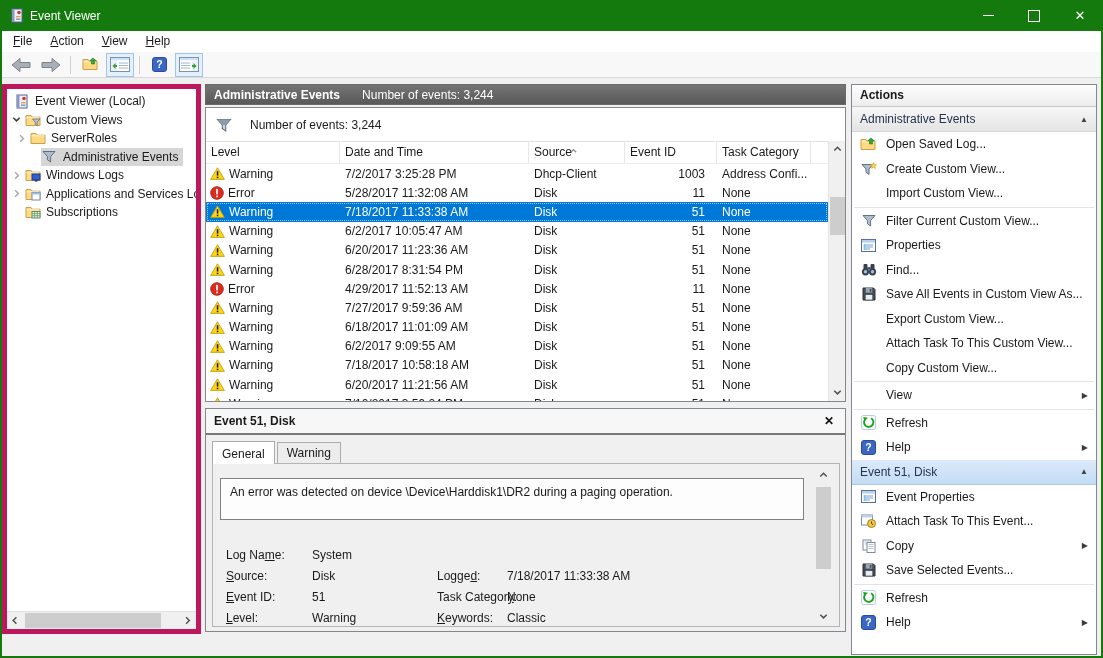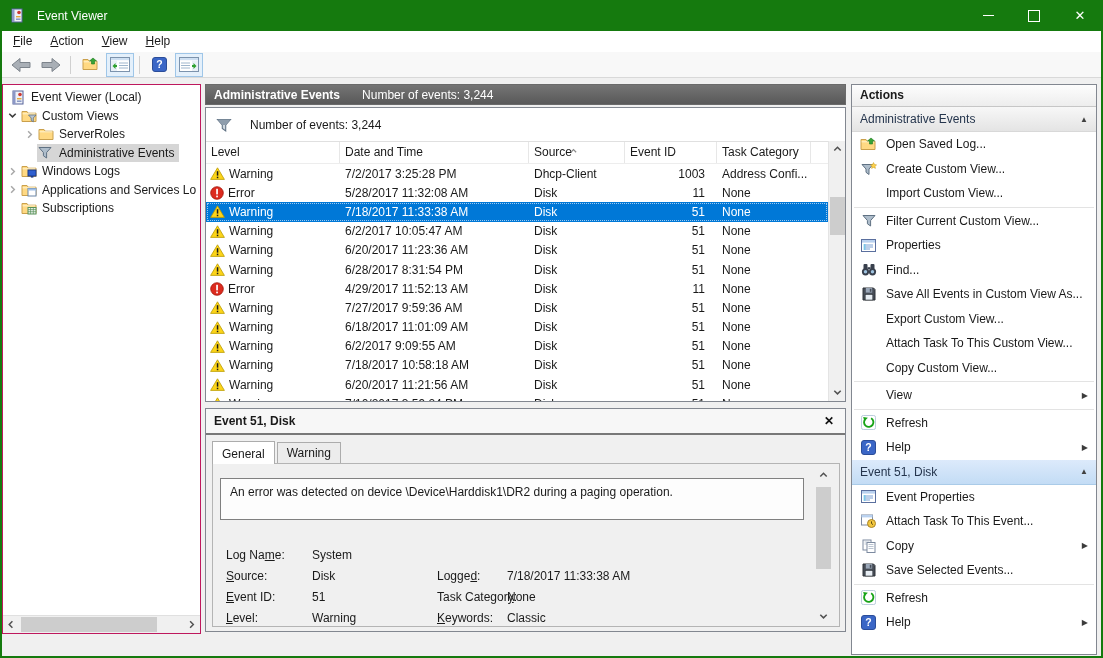--- a/index.html
+++ b/index.html
@@ -6,40 +6,40 @@
   body{width:1103px;height:658px;overflow:hidden;font-family:"Liberation Sans",sans-serif;}
   .window{position:relative;width:1103px;height:658px;background:#f0f0f0;font-size:12px;color:#1a1a1a;overflow:hidden;}
   .edge{position:absolute;background:#157a0e;z-index:50;}
   .edge.left{left:0;top:0;width:2px;height:658px;}
   .edge.right{right:0;top:0;width:2px;height:658px;}
   .edge.bottom{left:0;bottom:0;width:1103px;height:2px;}
 
   
   .titlebar{position:absolute;left:0;top:0;width:1103px;height:31px;background:#157a0e;color:#fff;display:flex;align-items:center;}
   .title-icon{margin-left:9px;width:16px;height:16px;display:inline-flex;}
-  .title-text{margin-left:12px;font-size:12px;}
+  .title-text{margin-left:5px;font-size:12px;}
   .win-controls{margin-left:auto;display:flex;height:31px;}
   .wc{width:46px;height:31px;display:flex;align-items:center;justify-content:center;color:#fff;}
   .glyph-min{display:block;width:11px;height:1px;background:#fff;}
   .glyph-max{display:block;width:10px;height:10px;border:1px solid #fff;}
   .glyph-close{font-size:13px;line-height:13px;}
 
   
   .menubar{position:absolute;left:2px;top:31px;width:1099px;height:21px;background:#fff;display:flex;align-items:center;padding-left:2px;}
   .menu-item{display:inline-block;padding:0 9px;line-height:21px;color:#1a1a1a;}
   .menu-item::first-letter{text-decoration:underline;}
 
   
   .toolbar{position:absolute;left:2px;top:52px;width:1099px;height:25px;background:#f8f8f8;border-bottom:1px solid #d9d9d9;display:flex;align-items:center;padding-left:4px;}
   .tb-btn{width:26px;height:22px;display:flex;align-items:center;justify-content:center;margin:0 1px;border:1px solid transparent;}
   .tb-btn.active{background:#e4f0fb;border:1px solid #9fc6e8;}
   .tb-sep{width:1px;height:18px;background:#d0d0d0;margin:0 4px;}
 
   
-  .tree-panel{position:absolute;left:2px;top:84px;width:199px;height:550px;background:#fff;border:1px solid #be185d;box-sizing:border-box;overflow:hidden;}
+  .tree-panel{position:absolute;left:2px;top:84px;width:199px;height:550px;background:#fff;border:5px solid #be185d;box-sizing:border-box;overflow:hidden;}
   .tree{position:absolute;left:0;top:3px;right:0;bottom:17px;overflow:hidden;white-space:nowrap;}
   .tree-row{height:18.5px;display:flex;align-items:center;}
   .tree-exp{width:15px;display:inline-flex;justify-content:center;flex:0 0 15px;}
   .tree-ic{width:18px;display:inline-flex;flex:0 0 18px;}
   .tree-lbl{padding:1px 3px;}
   .tree-row.sel .tree-sel-wrap{background:#d6d6d6;}
   .tree-sel-wrap{display:inline-flex;align-items:center;padding:1px 2px 1px 1px;}
 
   
   .sb-btn{position:absolute;width:17px;height:17px;display:flex;align-items:center;justify-content:center;background:#f0f0f0;}
@@ -219,21 +219,21 @@
                 <svg width="16" height="14" viewBox="0 0 16 14">
                   <path d="M1 2.5 h5 l1.2 1.7 H15 V12.5 H1 Z" fill="#ffd983" stroke="#caa04c" stroke-width="1"></path>
                   <path d="M1.6 4.8 H14.4" stroke="#fff3cf" stroke-width="1"></path>
                   <path d="M7.5 6 H15 L12.3 9 V12.8 L10.2 11.4 V9 Z" fill="#b9c6d2" stroke="#5f7183" stroke-width="0.8"></path>
                 </svg>
               </span>
             </span>
             <span class="tree-lbl">Custom Views</span>
           </span>
         </div>
-        <div class="tree-row" style="padding-left:19px">
+        <div class="tree-row" style="padding-left:7px">
           <span class="tree-exp">
             <svg width="11" height="11" viewBox="0 0 12 12">
               <path d="M4.5 2.5 L8 6 L4.5 9.5" fill="none" stroke="#a8a8a8" stroke-width="1.6"></path>
             </svg>
           </span>
           <span class="tree-sel-wrap">
             <span class="tree-ic">
               <span style="display:inline-flex;">
                 <svg width="16" height="14" viewBox="0 0 16 14">
                   <path d="M1 2.5 h5 l1.2 1.7 H15 V12.5 H1 Z" fill="#ffd983" stroke="#caa04c" stroke-width="1"></path>

